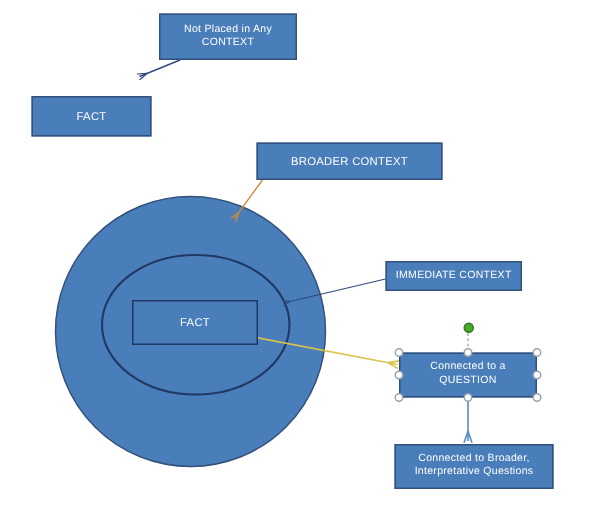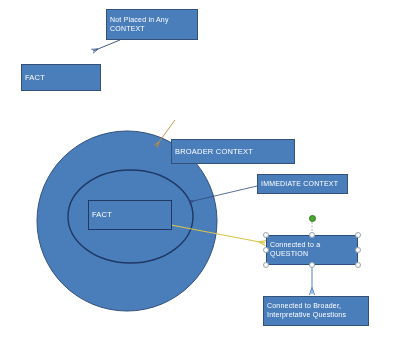--- a/index.html
+++ b/index.html
@@ -24,20 +24,21 @@
     overflow: visible;
   }
   .box {
     position: absolute;
     background: #4a7ebb;
     border: 1px solid #33517a;
     color: #ffffff;
     display: flex;
     align-items: center;
     justify-content: center;
+    text-align: center;
     box-sizing: border-box;
     line-height: 1.25;
     letter-spacing: 0.2px;
   }
   .box-text {
     display: block;
     width: 100%;
     padding: 0 3px;
     box-sizing: border-box;
     white-space: pre-line;
@@ -46,21 +47,20 @@
     left: 106px; top: 9px; width: 92px; height: 31px;
     font-size: 7px;
   }
   #box-fact-left {
     left: 21px; top: 64px; width: 80px; height: 27px;
     font-size: 7.5px;
   }
   #box-broader-context {
     left: 171px; top: 95px; width: 124px; height: 25px;
     font-size: 7.5px;
-    margin-top: 44px;
   }
   #box-immediate-context {
     left: 257px; top: 174px; width: 91px; height: 20px;
     font-size: 7px;
   }
   #box-fact-inner {
     left: 88px; top: 200px; width: 84px; height: 30px;
     font-size: 7.5px;
     border: 1.5px solid #1f3864;
     background: #4a7ebb;

